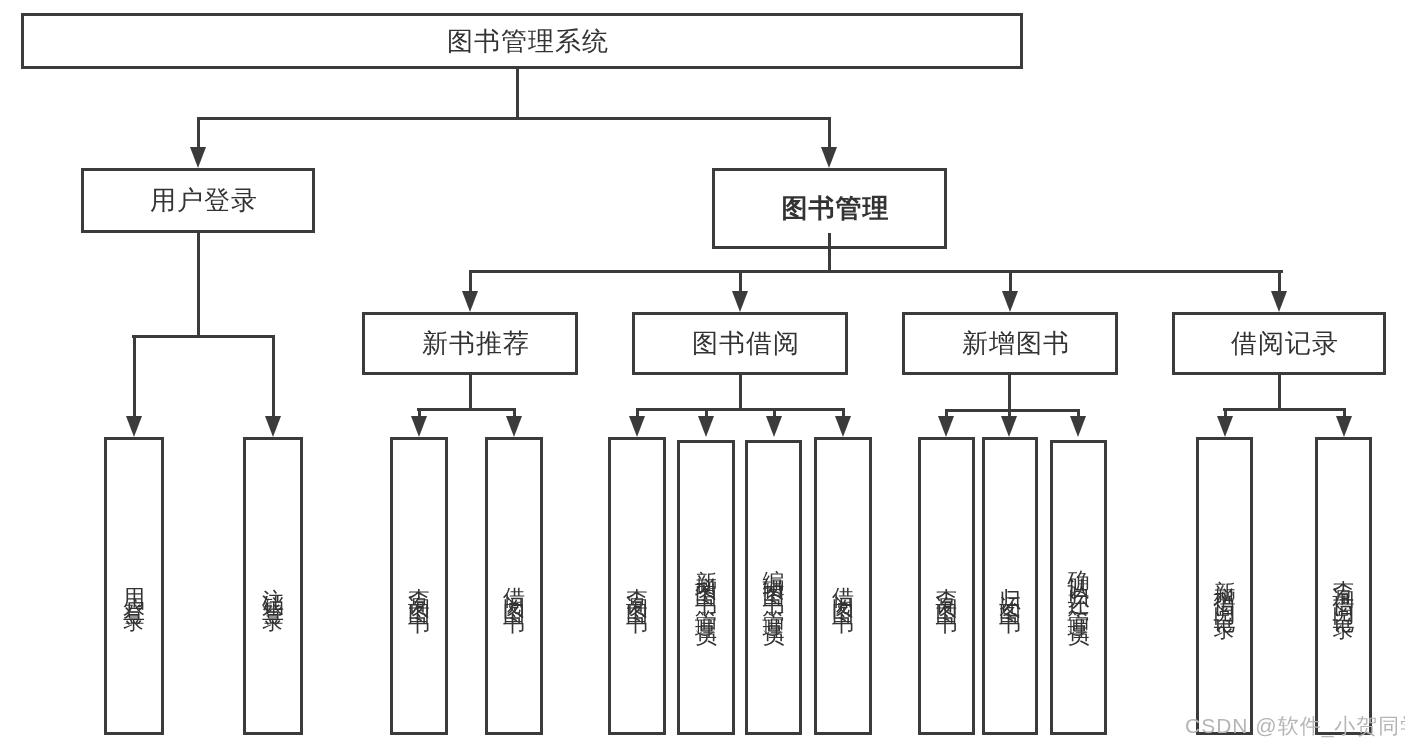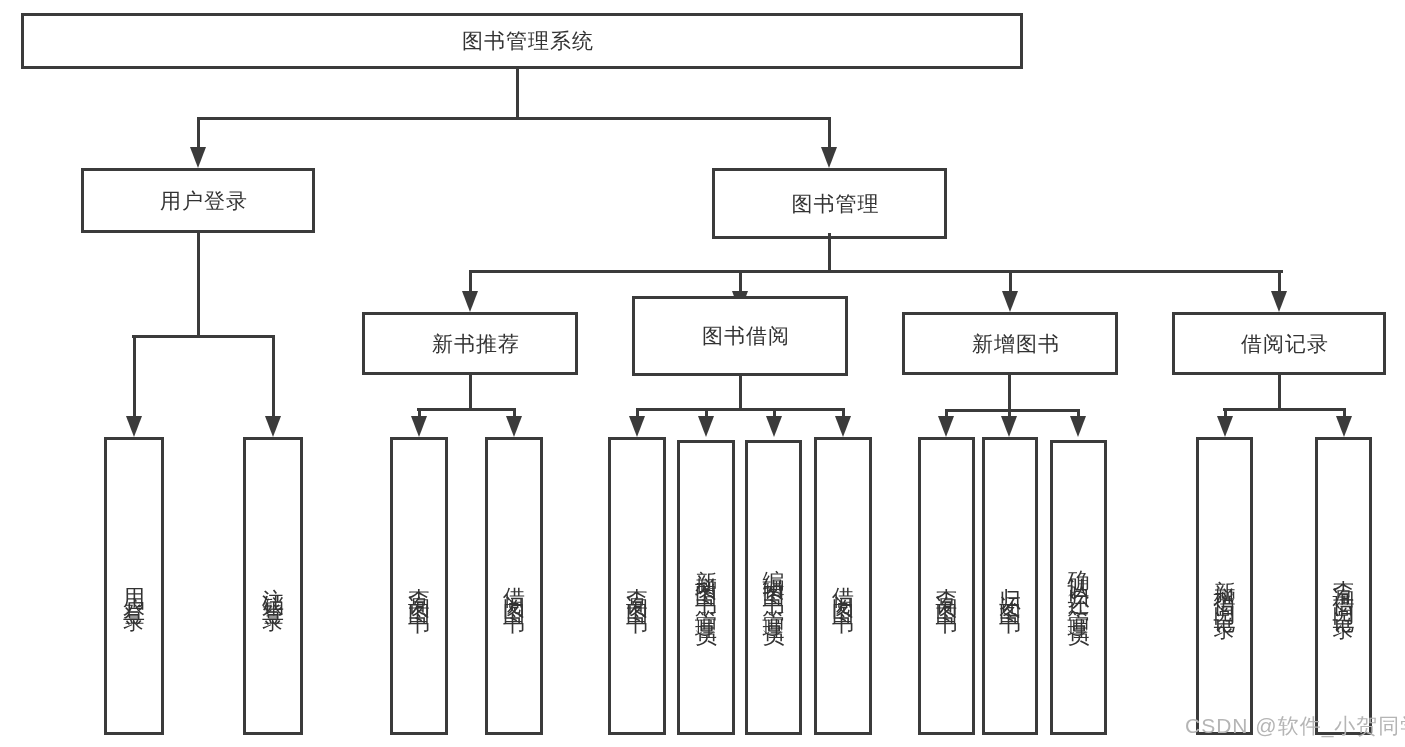--- a/index.html
+++ b/index.html
@@ -20,21 +20,21 @@
   }
   .node {
     position: absolute;
     box-sizing: border-box;
     border: 3px solid var(--line);
     background: var(--background);
     display: flex;
     align-items: center;
     justify-content: center;
     color: var(--text);
-    font-size: 21px;
+    font-size: 26px;
     letter-spacing: 1px;
     white-space: nowrap;
     padding-left: 12px;
   }
   .vnode {
     position: absolute;
     box-sizing: border-box;
     border: 3px solid var(--line);
     background: var(--background);
     display: flex;
@@ -85,21 +85,21 @@
   <div class="vline" style="left:516px; top:68px; width:3px; height:51px;"></div>
   <div class="hline" style="left:197px; top:117px; width:634px; height:3px;"></div>
   <div class="vline" style="left:197px; top:117px; width:3px; height:34px;"></div>
   <div class="arrow" style="left:190px; top:147px;"></div>
   <div class="vline" style="left:828px; top:117px; width:3px; height:34px;"></div>
   <div class="arrow" style="left:821px; top:147px;"></div>
 
   <div class="node" style="left:81px; top:168px; width:234px; height:65px;">
     <span>用户登录</span>
   </div>
-  <div class="node" style="left:712px; top:168px; width:235px; height:71px;">
+  <div class="node" style="left:712px; top:168px; width:235px; height:81px;font-weight:bold;">
     <span>图书管理</span>
   </div>
 
   <div class="vline" style="left:197px; top:233px; width:3px; height:104px;"></div>
   <div class="hline" style="left:132px; top:335px; width:143px; height:3px;"></div>
   <div class="vline" style="left:133px; top:335px; width:3px; height:85px;"></div>
   <div class="arrow" style="left:126px; top:416px;"></div>
   <div class="vline" style="left:272px; top:335px; width:3px; height:85px;"></div>
   <div class="arrow" style="left:265px; top:416px;"></div>
 
@@ -110,21 +110,21 @@
   <div class="vline" style="left:739px; top:270px; width:3px; height:25px;"></div>
   <div class="arrow" style="left:732px; top:291px;"></div>
   <div class="vline" style="left:1009px; top:270px; width:3px; height:25px;"></div>
   <div class="arrow" style="left:1002px; top:291px;"></div>
   <div class="vline" style="left:1278px; top:270px; width:3px; height:25px;"></div>
   <div class="arrow" style="left:1271px; top:291px;"></div>
 
   <div class="node" style="left:362px; top:312px; width:216px; height:63px;">
     <span>新书推荐</span>
   </div>
-  <div class="node" style="left:632px; top:296px; width:216px; height:80px;">
+  <div class="node" style="left:632px; top:312px; width:216px; height:63px;">
     <span>图书借阅</span>
   </div>
   <div class="node" style="left:902px; top:312px; width:216px; height:63px;">
     <span>新增图书</span>
   </div>
   <div class="node" style="left:1172px; top:312px; width:214px; height:63px;">
     <span>借阅记录</span>
   </div>
 
   <div class="vline" style="left:469px; top:375px; width:3px; height:35px;"></div>

